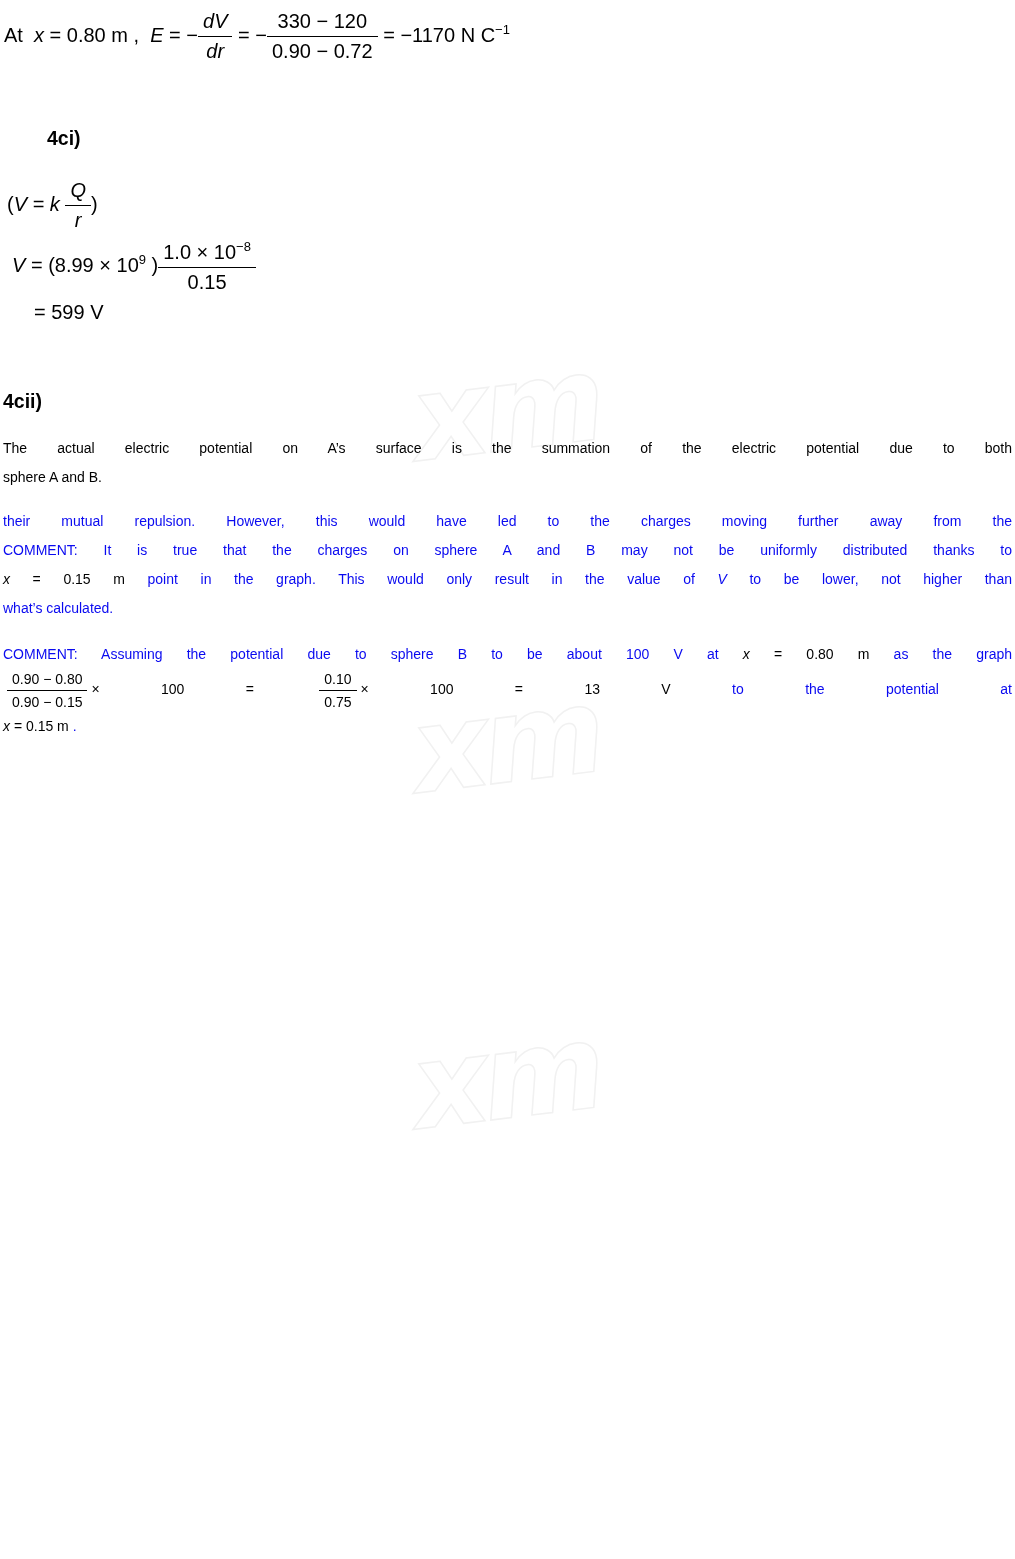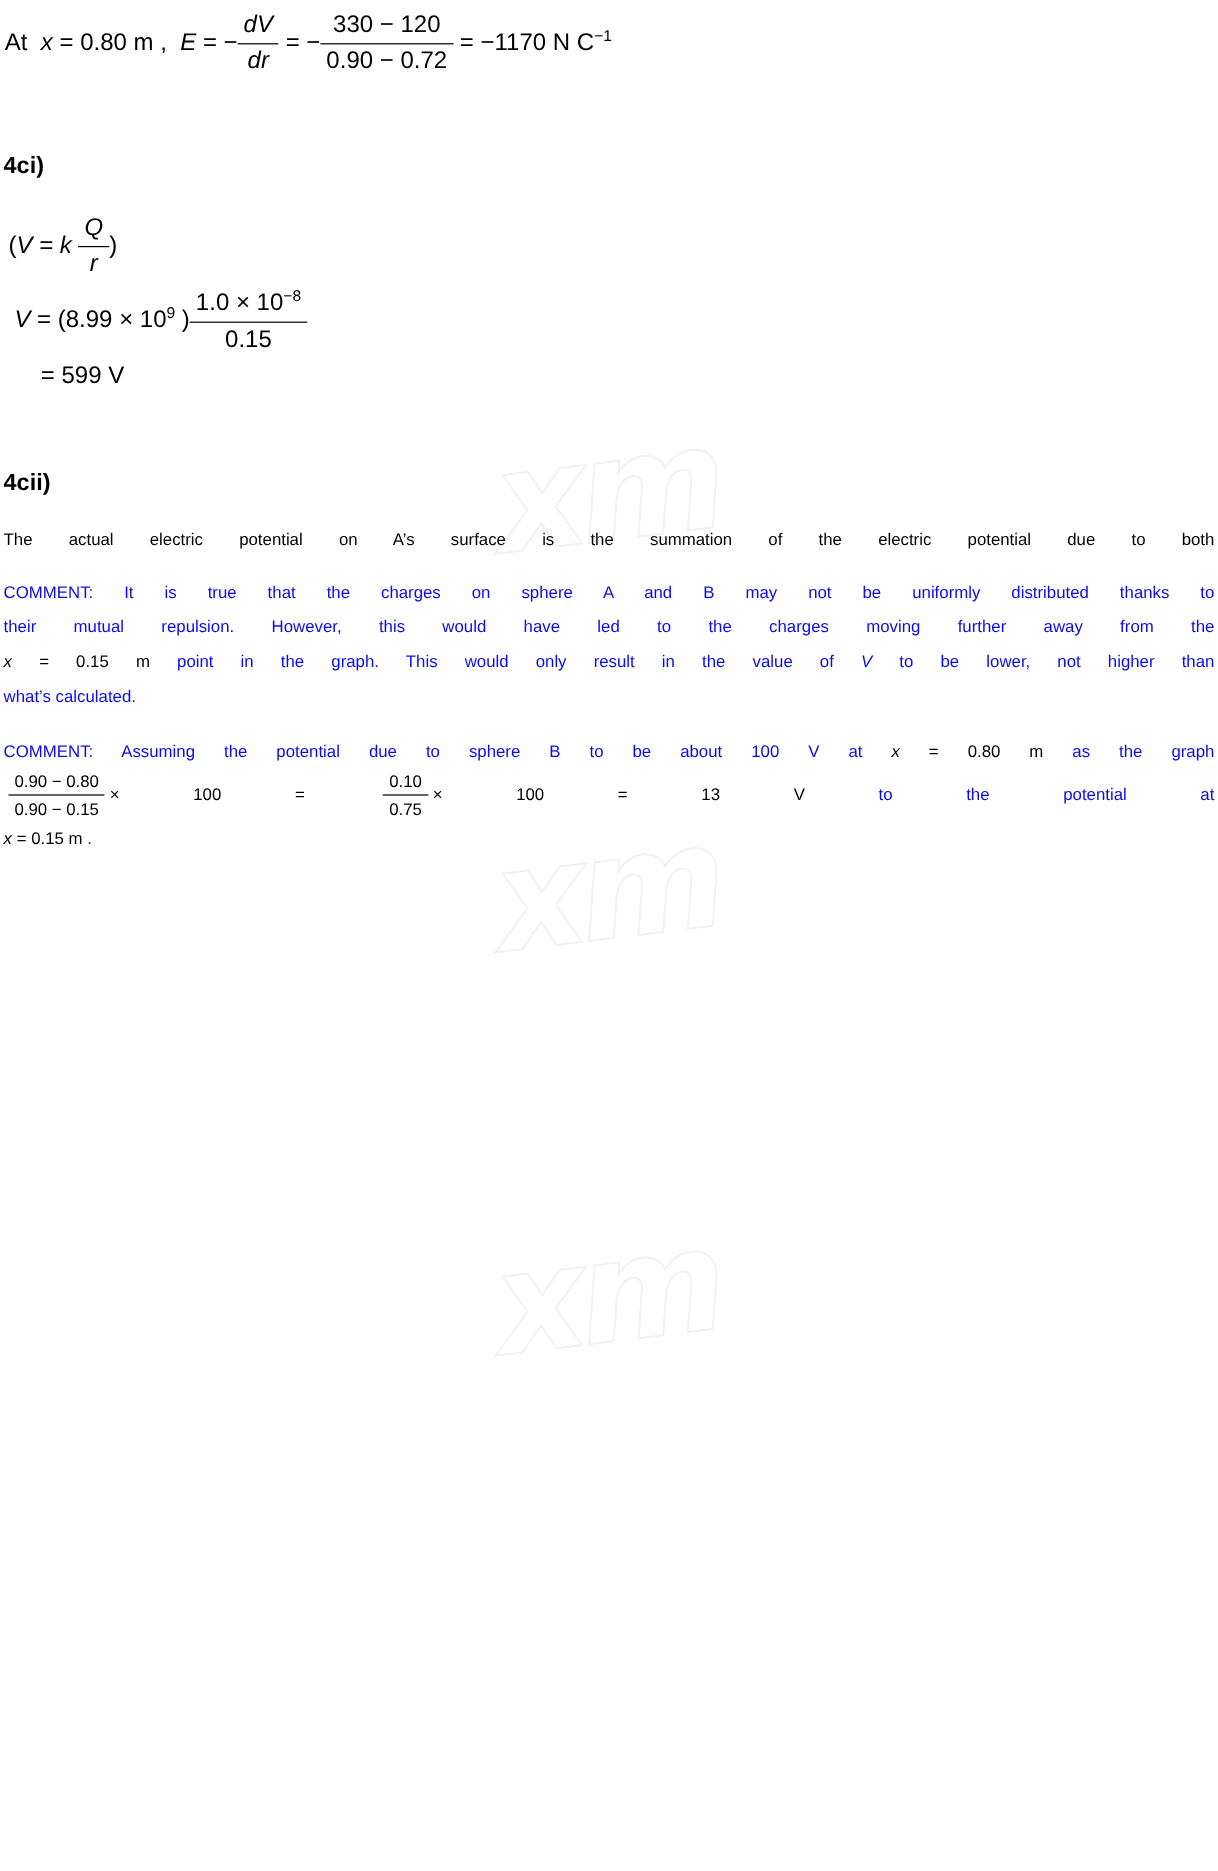--- a/index.html
+++ b/index.html
@@ -26,21 +26,21 @@
   
   .eq{white-space:pre;font-size:20px;line-height:1.2;}
   .eq-top{padding-left:1px;}
   .it{font-style:italic;}
   .fr{display:inline-block;vertical-align:middle;text-align:center;line-height:1.15;}
   .fr .n{display:block;padding:0 5px 3px;}
   .fr .d{display:block;border-top:1.6px solid #000;padding:3px 5px 0;}
   sup.s{font-size:13px;}
 
   .sec{font-size:19.5px;font-weight:bold;line-height:22px;}
-  .h-4ci{margin-top:64px;}
+  .h-4ci{margin-top:64px;margin-left:44px;}
   .h-4cii{margin-top:66px;}
 
   .eqA{margin-top:30px;padding-left:4px;}
   .eqB{margin-top:8px;padding-left:9px;}
   .eqC{margin-top:6px;padding-left:31px;font-size:20px;}
 
   
   .txt{font-size:14px;line-height:29px;}
   .jline{text-align:justify;text-align-last:justify;}
   .para{margin-top:22px;}
@@ -74,25 +74,26 @@
     <div class="eq eqA"><span>(</span><span class="it">V</span><span class="it"> = k </span><span class="fr"><span class="n it">Q</span><span class="d it">r</span></span><span>)</span></div>
 
     <div class="eq eqB"><span class="it">V</span><span> = (8.99 × 10</span><sup class="s">9</sup><span> )</span><span class="fr"><span class="n"><span>1.0 × 10</span><sup class="s">−8</sup></span><span class="d">0.15</span></span></div>
 
     <div class="eq eqC">= 599 V</div>
 
     <div class="sec h-4cii">4cii)</div>
 
     <div class="txt para">
       <div class="jline">The actual electric potential on A’s surface is the summation of the electric potential due to both</div>
+      <div>sphere A and B.</div>
     </div>
 
     <div class="txt c1">
+      <div class="jline blue">their mutual repulsion. However, this would have led to the charges moving further away from the</div>
       <div class="jline blue">COMMENT: It is true that the charges on sphere A and B may not be uniformly distributed thanks to</div>
-      <div class="jline blue">their mutual repulsion. However, this would have led to the charges moving further away from the</div>
       <div class="jline"><span class="it">x</span><span> = 0.15 m </span><span class="blue">point in the graph. This would only result in the value of </span><span class="blue it">V</span><span class="blue"> to be lower, not higher than</span></div>
       <div class="blue">what’s calculated.</div>
     </div>
 
     <div class="txt c2">
       <div class="jline"><span class="blue">COMMENT: Assuming the potential due to sphere B to be about 100 V at </span><span class="it">x</span><span> = 0.80 m </span><span class="blue">as the graph</span></div>
       <div class="jline c2mid mathline"><span class="fr"><span class="n">0.90 − 0.80</span><span class="d">0.90 − 0.15</span></span><span>× 100 = </span><span class="fr"><span class="n">0.10</span><span class="d">0.75</span></span><span>× 100 = 13 V</span><span class="blue"> to the potential at</span></div>
       <div><span class="it">x</span><span> = 0.15 m </span><span class="blue">.</span></div>
     </div>
 

